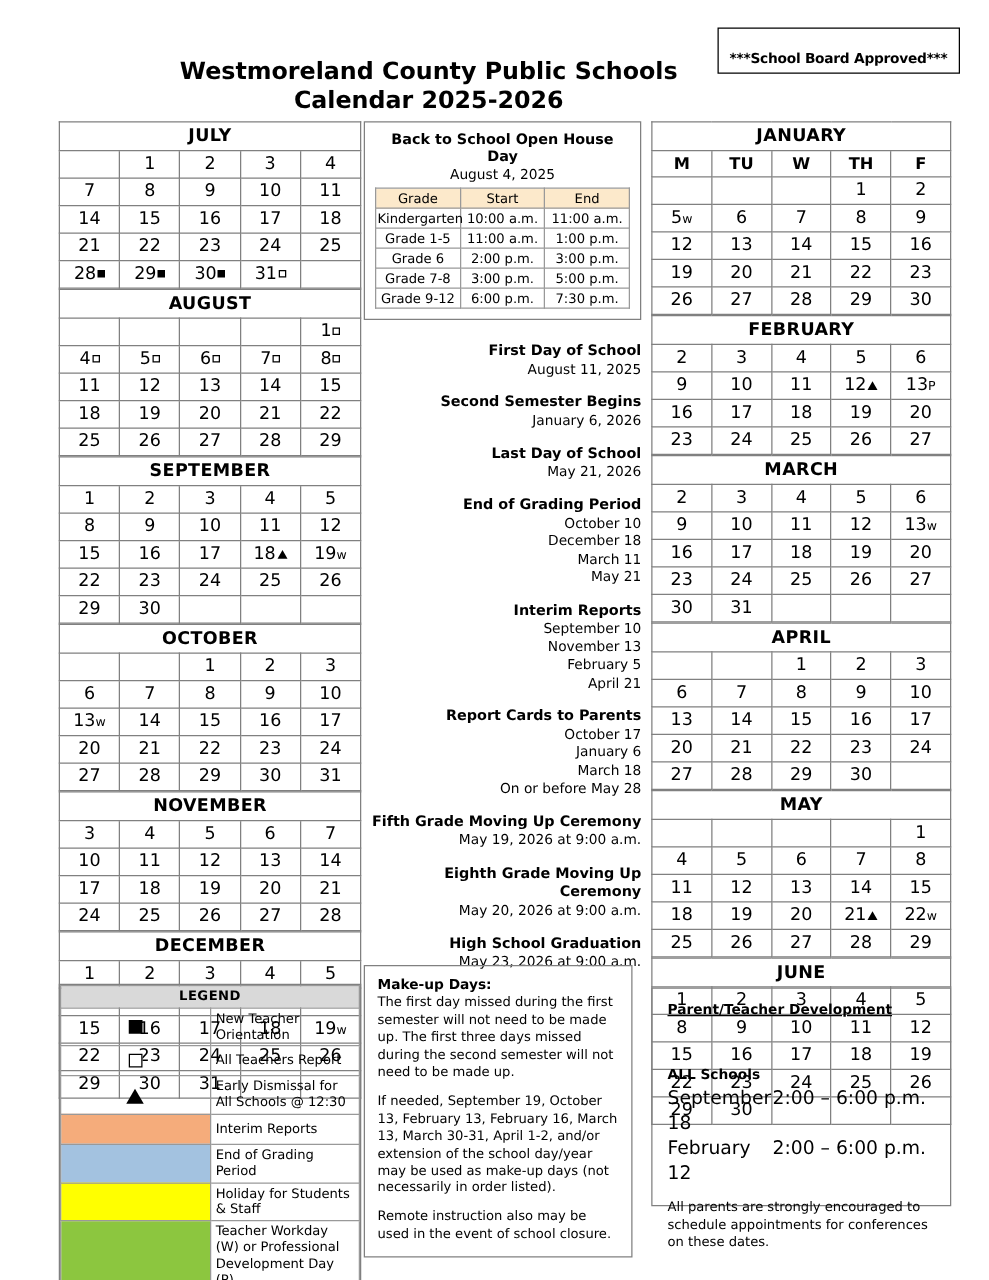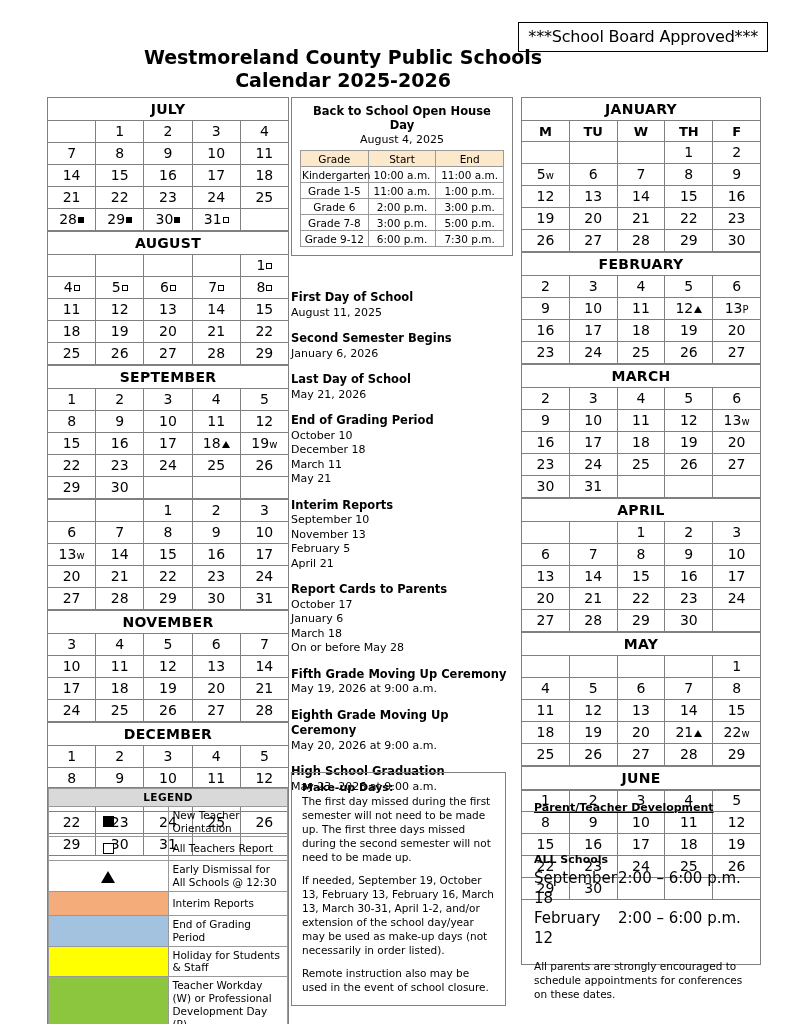--- a/index.html
+++ b/index.html
@@ -15,23 +15,23 @@
     position: relative;
     overflow: hidden;
   }
 
   
   #approved-badge {
     position: absolute;
     top: 22px;
     right: 23px;
     border: 1.5px solid #000;
-    padding: 4px 9px 5px 9px;
-    font-size: 16px;
-    font-weight: normal;
+    padding: 17px 9px 5px 9px;
+    font-size: 11px;
+    font-weight: bold;
     letter-spacing: -0.2px;
     white-space: nowrap;
   }
   #page-title {
     position: absolute;
     top: 46px;
     left: 0;
     width: 686px;
     text-align: center;
     font-size: 19px;
@@ -151,22 +151,22 @@
     font-weight: normal;
     text-align: center;
     height: 15px;
     padding: 0 1px;
     line-height: 14px;
   }
   table.oh th { background: #FCE9CB; }
 
   
   #keydates {
-    margin-top: 34px;
-    text-align: left;
+    margin-top: 17px;
+    text-align: right;
   }
   .kd-block { margin-bottom: 11px; }
   .kd-head {
     font-size: 11.5px;
     font-weight: bold;
     line-height: 1.35;
   }
   .kd-line {
     font-size: 11px;
     line-height: 1.32;
@@ -407,20 +407,23 @@
             <td class="">29</td>
             <td class="">30</td>
             <td class="empty"></td>
             <td class="empty"></td>
             <td class="empty"></td>
           </tr>
         </tbody>
       </table>
       <table class="cal">
         <tbody>
+          <tr>
+            <td class="monthname" colspan="5">OCTOBER</td>
+          </tr>
           <tr>
             <td class="empty"></td>
             <td class="empty"></td>
             <td class="">1</td>
             <td class="">2</td>
             <td class="">3</td>
           </tr>
           <tr>
             <td class="">6</td>
             <td class="">7</td>

